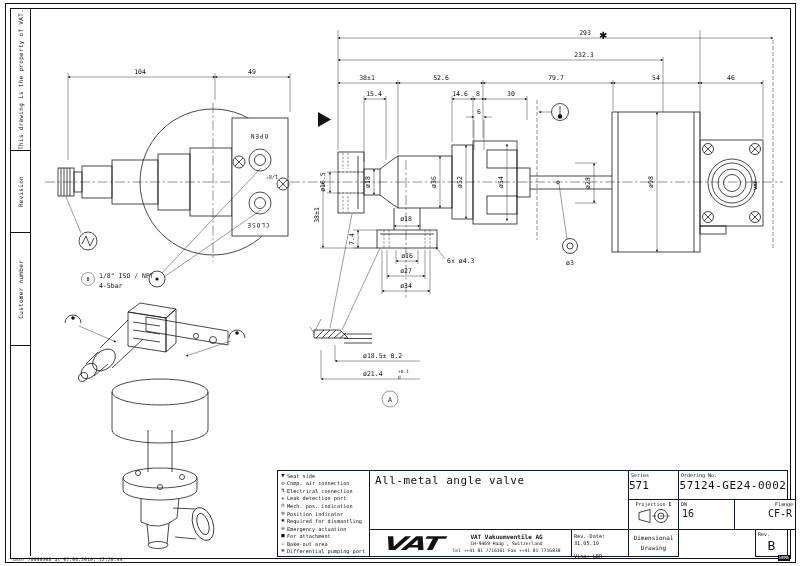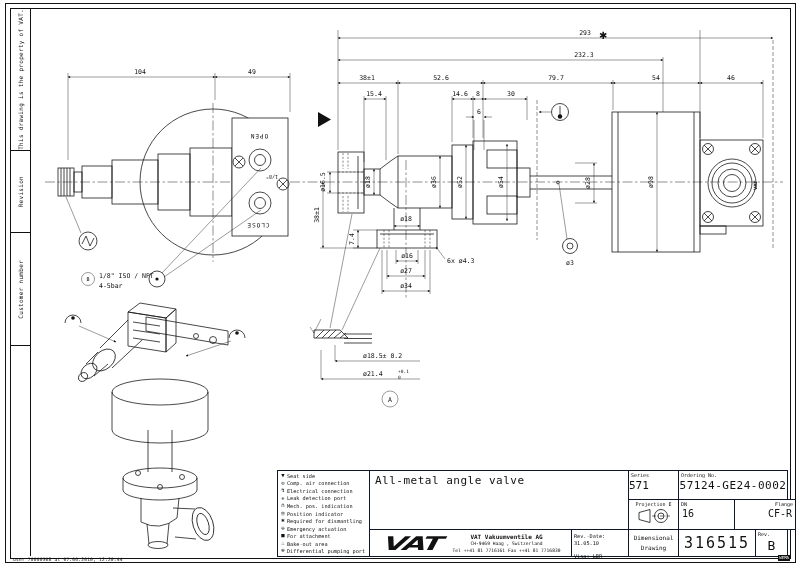--- a/index.html
+++ b/index.html
@@ -475,23 +475,20 @@
     <div class="box" style="left:457px;top:29px;width:62px;height:31px;">
       <div class="cap" style="text-align:right;">Flange</div>
       <div style="font-size:10px;text-align:right;padding-right:3px;">CF-R</div>
     </div>
 
     <div class="box" style="left:351px;top:59px;width:51px;height:28px;text-align:center;font-size:6px;line-height:1.6;padding-top:3px;">
       <div>Dimensional</div>
       <div>Drawing</div>
     </div>
 
-    <div class="box" style="left:401px;top:59px;width:78px;height:28px;display:flex;align-items:center;justify-content:center;font-size:15px;letter-spacing:2px;">
-      <span>316515</span>
-    </div>
 
     <div class="box" style="left:478px;top:59px;width:33px;height:28px;">
       <div class="cap">Rev.</div>
       <div style="font-size:13px;text-align:center;">B</div>
     </div>
   </div>
 
   <div class="footer-print">user 70000508 at 07.06.2010, 12:20:44</div>
   <div class="form-mark">WEMA</div>
 </div>

